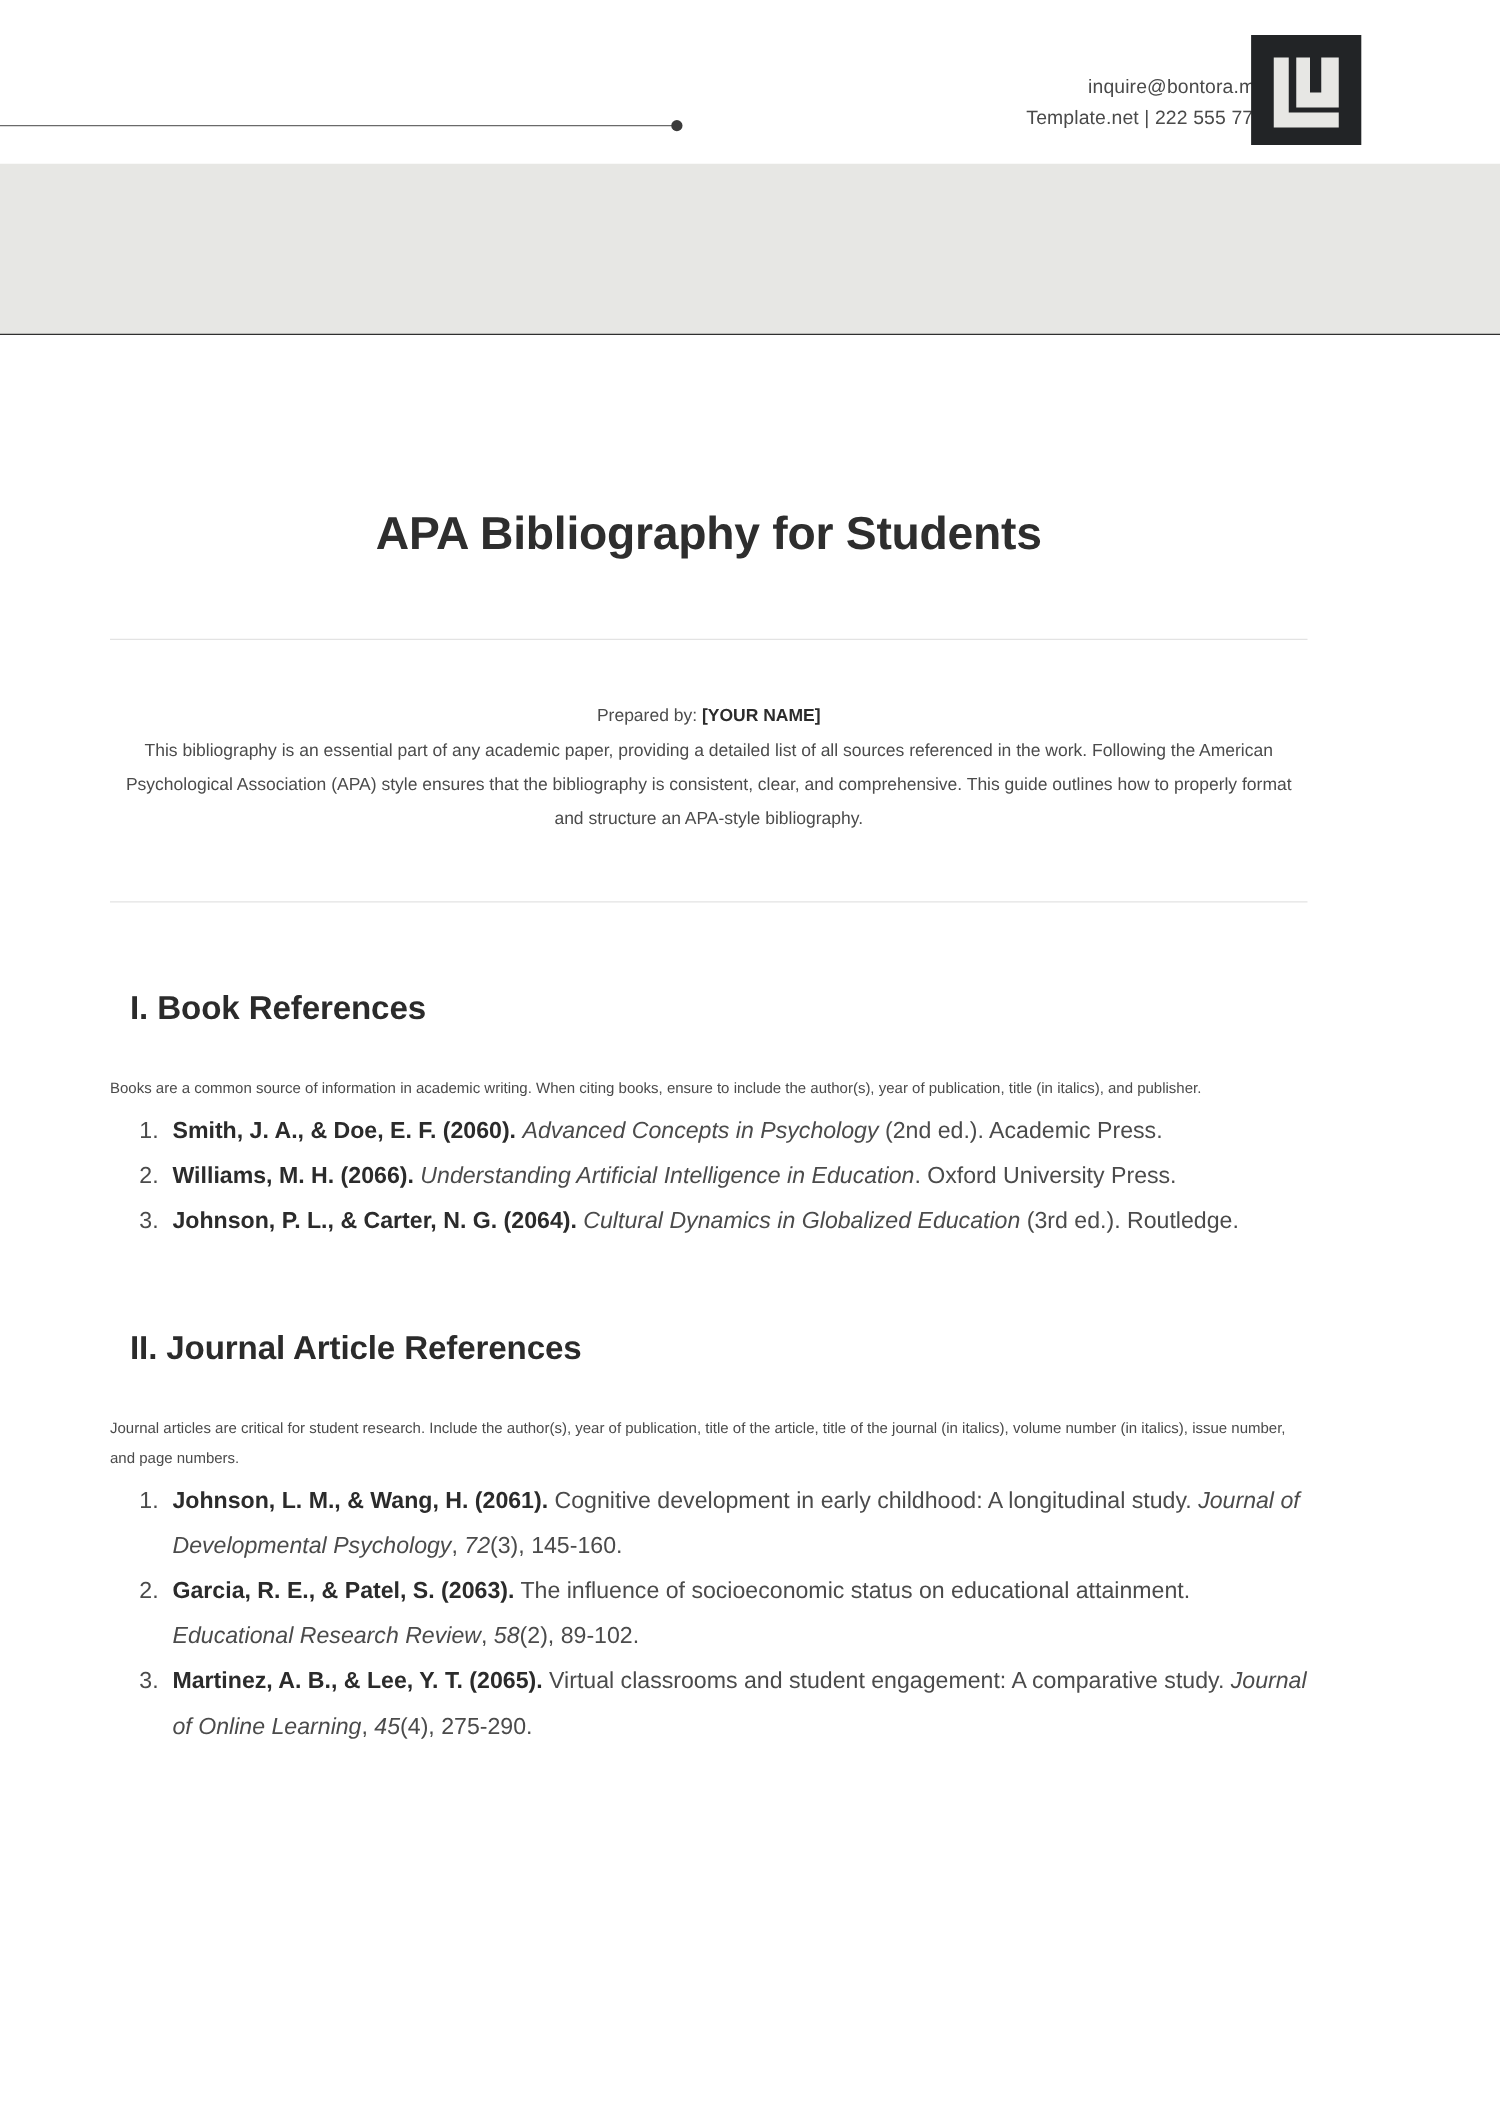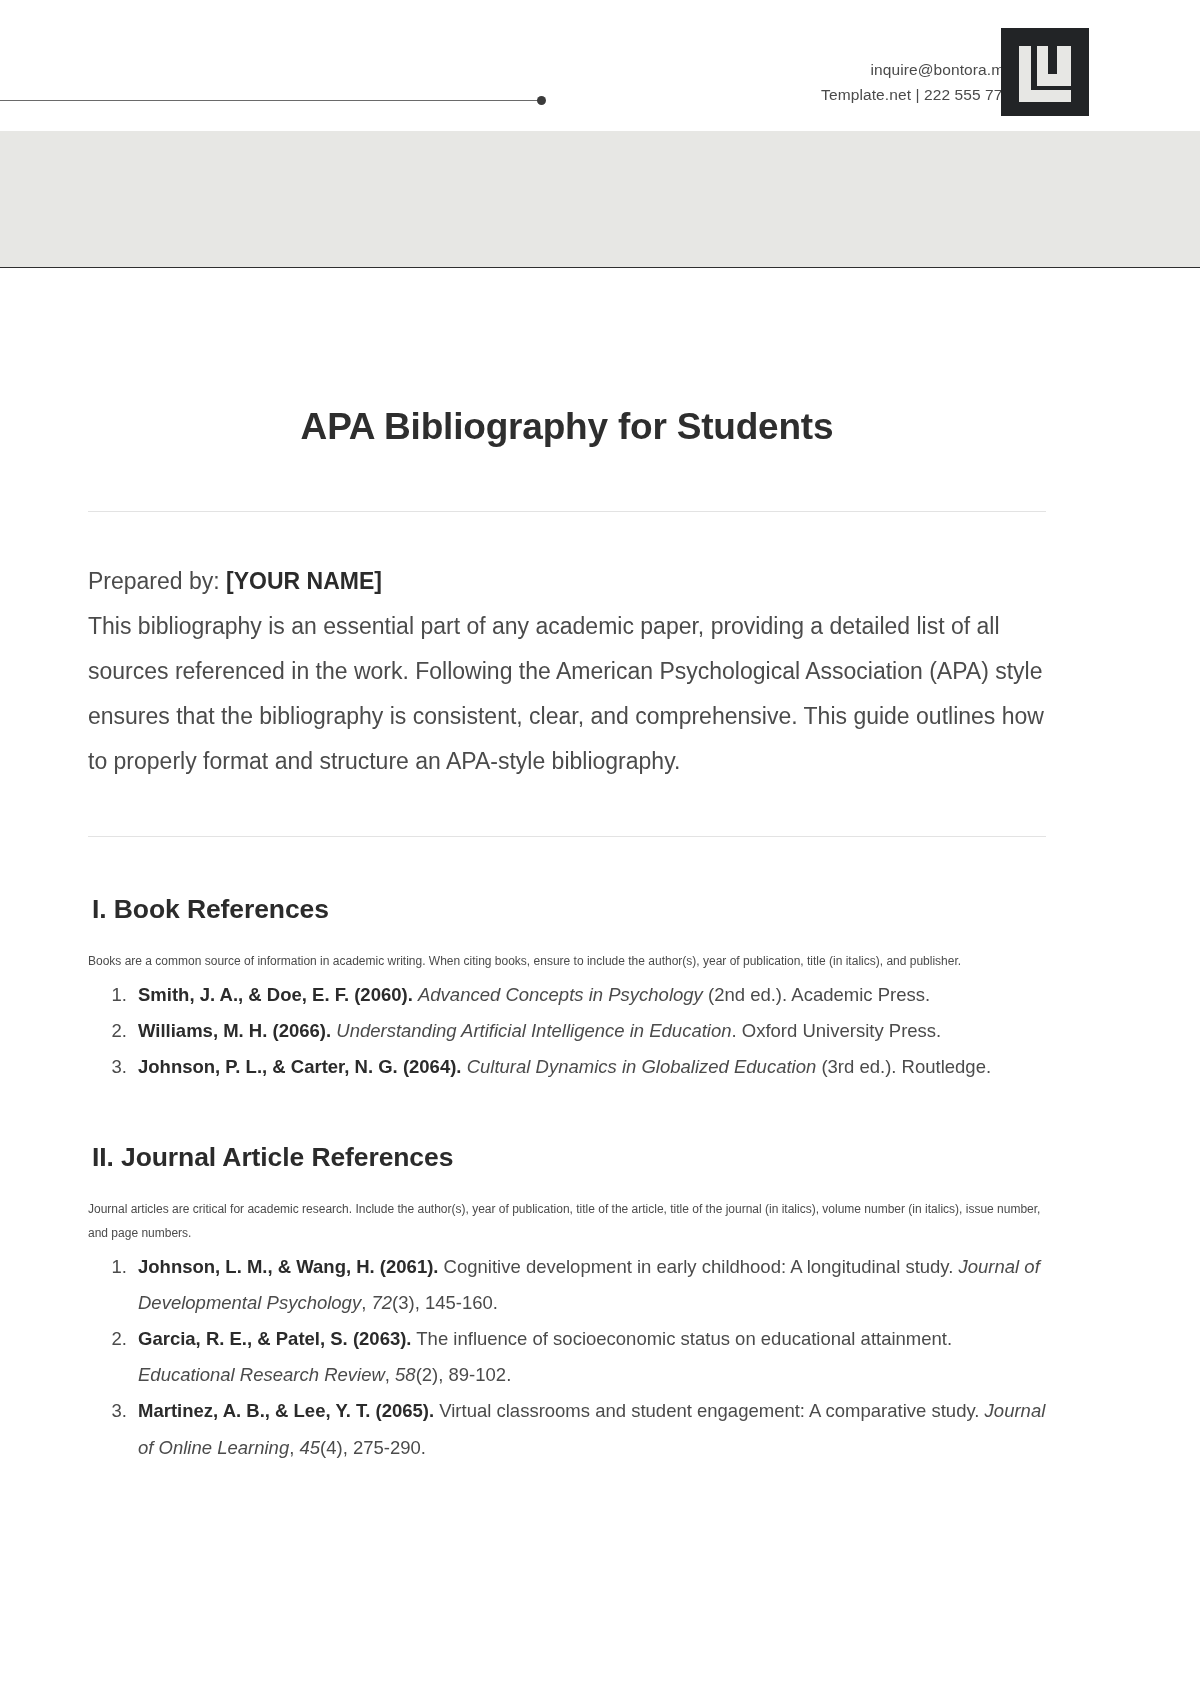--- a/index.html
+++ b/index.html
@@ -100,34 +100,35 @@
   .divider {
     height: 1px;
     background: #e3e3e3;
     margin: 0;
   }
   .divider-top { margin-top: 62px; }
   .divider-mid { margin-top: 52px; }
 
   .intro {
     padding-top: 47px;
-    font-size: 23px;
+    font-size: 14px;
     line-height: 1.95;
     color: #4b4b4b;
+    text-align: center;
   }
   .intro .prepared-label { color: #4b4b4b; }
   .intro .prepared-value { font-weight: bold; color: #2b2b2b; }
   .intro p { margin: 0; }
   .intro .lead { margin-top: 0; }
 
   h2.section-heading {
     font-size: 26.5px;
     font-weight: bold;
     color: #2b2b2b;
-    margin: 4px;
+    margin: 16px;
     padding-top: 52px;
     letter-spacing: -0.1px;
     line-height: 1.25;
   }
 
   p.section-desc {
     font-size: 12px;
     line-height: 1.95;
     color: #4b4b4b;
     margin: 0;
@@ -206,21 +207,21 @@
         <span class="ref-author">Williams, M. H. (2066).</span>
         <span class="ref-italic">Understanding Artificial Intelligence in Education</span><span class="ref-rest">. Oxford University Press.</span>
       </li>
       <li>
         <span class="ref-author">Johnson, P. L., &amp; Carter, N. G. (2064).</span>
         <span class="ref-italic">Cultural Dynamics in Globalized Education</span><span class="ref-rest"> (3rd ed.). Routledge.</span>
       </li>
     </ol>
 
     <h2 class="section-heading">II. Journal Article References</h2>
-    <p class="section-desc">Journal articles are critical for academic research. Include the author(s), year of publication, title of the article, title of the journal (in italics), volume number (in italics), issue number, and page numbers.</p>
+    <p class="section-desc">Journal articles are critical for student research. Include the author(s), year of publication, title of the article, title of the journal (in italics), volume number (in italics), issue number, and page numbers.</p>
     <ol class="ref-list">
       <li>
         <span class="ref-author">Johnson, L. M., &amp; Wang, H. (2061).</span><span> Cognitive development in early childhood: A longitudinal study. </span><span class="ref-italic">Journal of Developmental Psychology</span><span>, </span><span class="ref-italic">72</span><span>(3), 145-160.</span>
       </li>
       <li>
         <span class="ref-author">Garcia, R. E., &amp; Patel, S. (2063).</span><span> The influence of socioeconomic status on educational attainment. </span><span class="ref-italic">Educational Research Review</span><span>, </span><span class="ref-italic">58</span><span>(2), 89-102.</span>
       </li>
       <li>
         <span class="ref-author">Martinez, A. B., &amp; Lee, Y. T. (2065).</span><span> Virtual classrooms and student engagement: A comparative study. </span><span class="ref-italic">Journal of Online Learning</span><span>, </span><span class="ref-italic">45</span><span>(4), 275-290.</span>
       </li>

